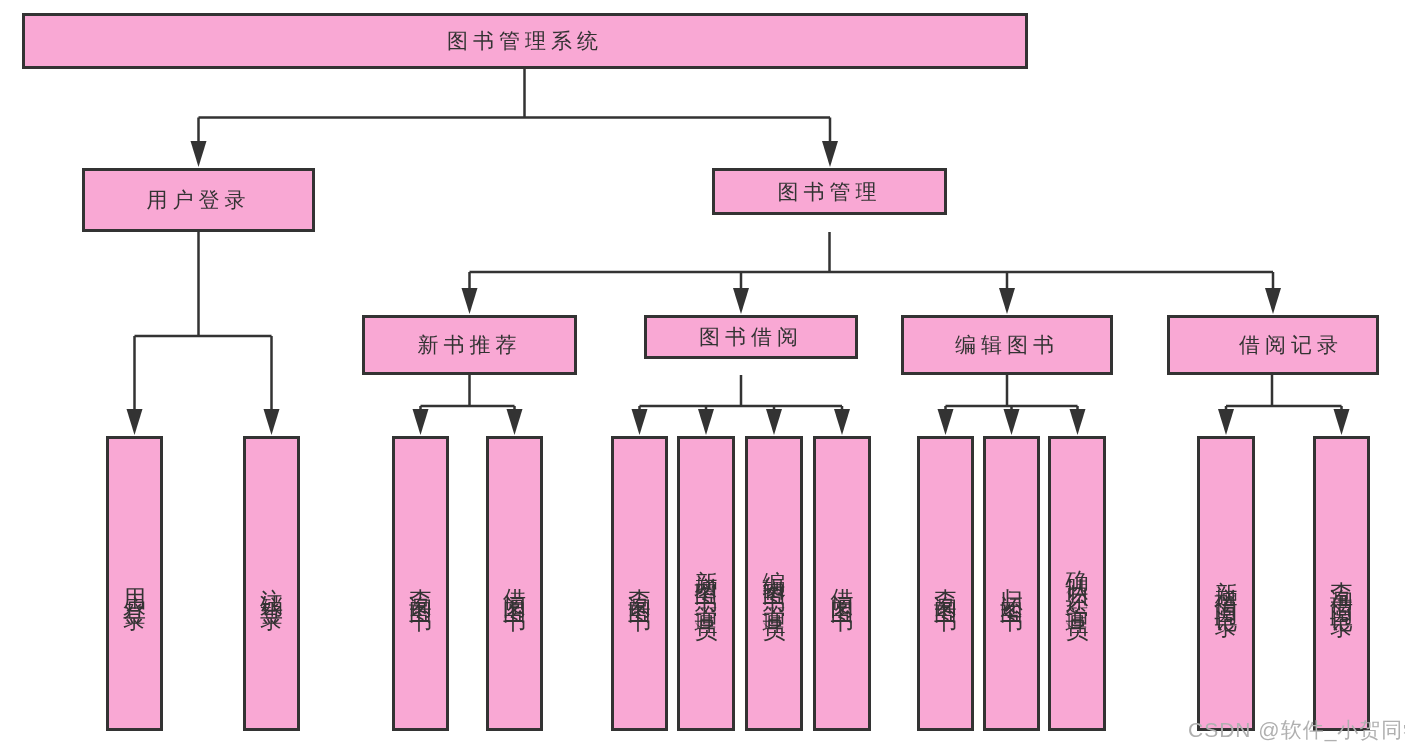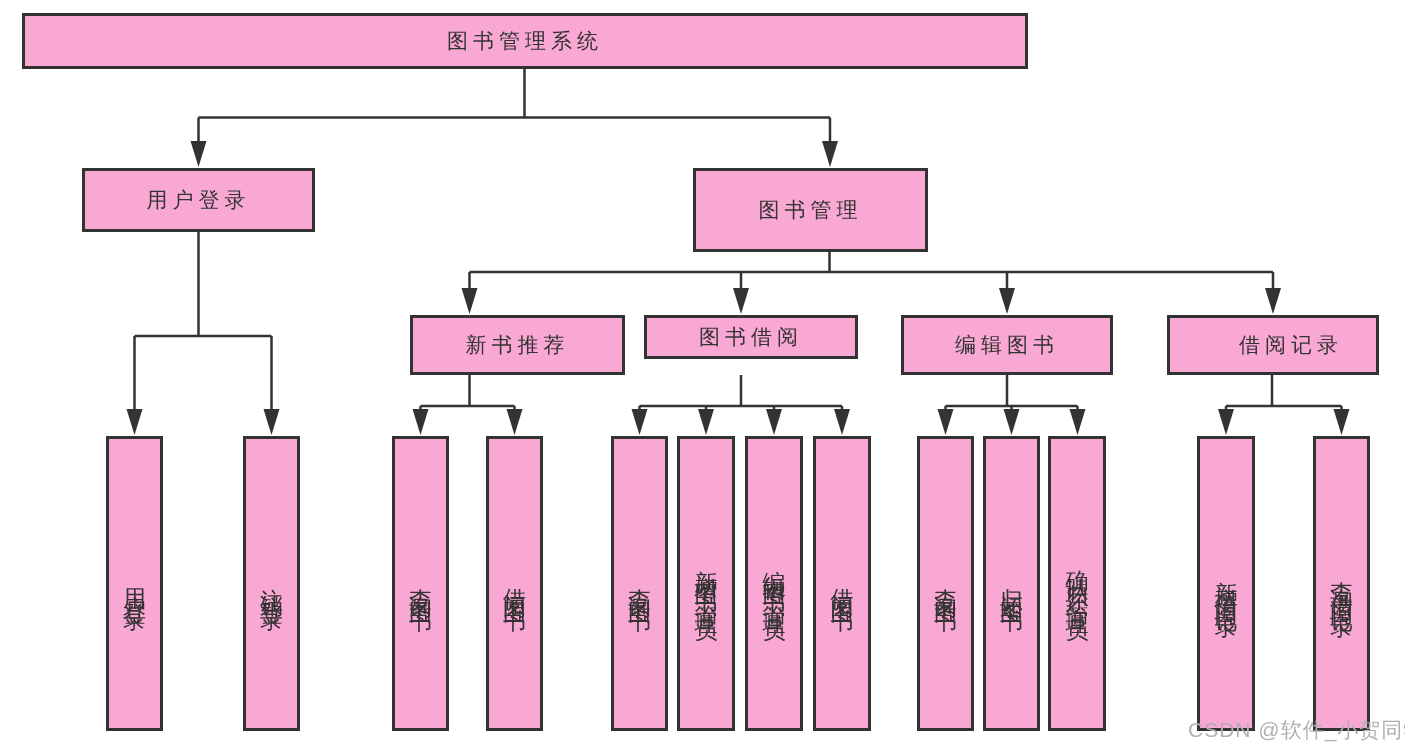--- a/index.html
+++ b/index.html
@@ -42,23 +42,23 @@
     font-size: 23px;
     letter-spacing: 7px;
     line-height: 1;
     white-space: nowrap;
     color: #333333;
   }
   
   .n-root   { left: 22px;   top: 13px;  width: 1006px; height: 56px; }
   
   .n-login  { left: 82px;   top: 168px; width: 233px;  height: 64px; }
-  .n-mgmt   { left: 693px;  top: 168px; width: 235px;  height: 84px; }
+  .n-mgmt   { left: 712px;  top: 168px; width: 235px;  height: 47px; }
   
-  .n-rec    { left: 362px;  top: 315px; width: 215px;  height: 60px; margin-left: 48px; }
+  .n-rec    { left: 362px;  top: 315px; width: 215px;  height: 60px; }
   .n-borrow { left: 644px;  top: 315px; width: 214px;  height: 44px; }
   .n-cur    { left: 901px;  top: 315px; width: 212px;  height: 60px; }
   .n-hist   { left: 1167px; top: 315px; width: 212px;  height: 60px; padding-left: 36px; }
   
   .leaf { top: 436px; height: 295px; }
   .n-l1  { left: 106px;  width: 57px; }
   .n-l2  { left: 243px;  width: 57px; }
   .n-l3  { left: 392px;  width: 57px; }
   .n-l4  { left: 486px;  width: 57px; }
   .n-l5  { left: 611px;  width: 57px; }

